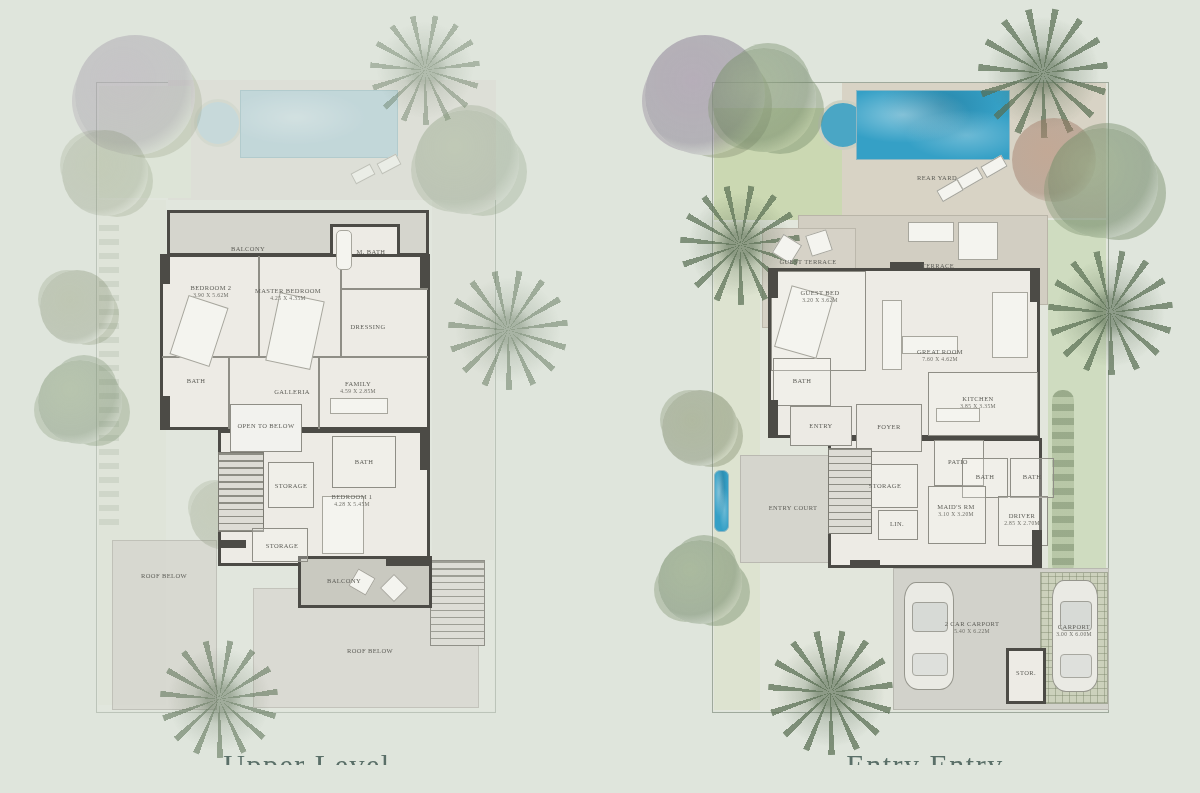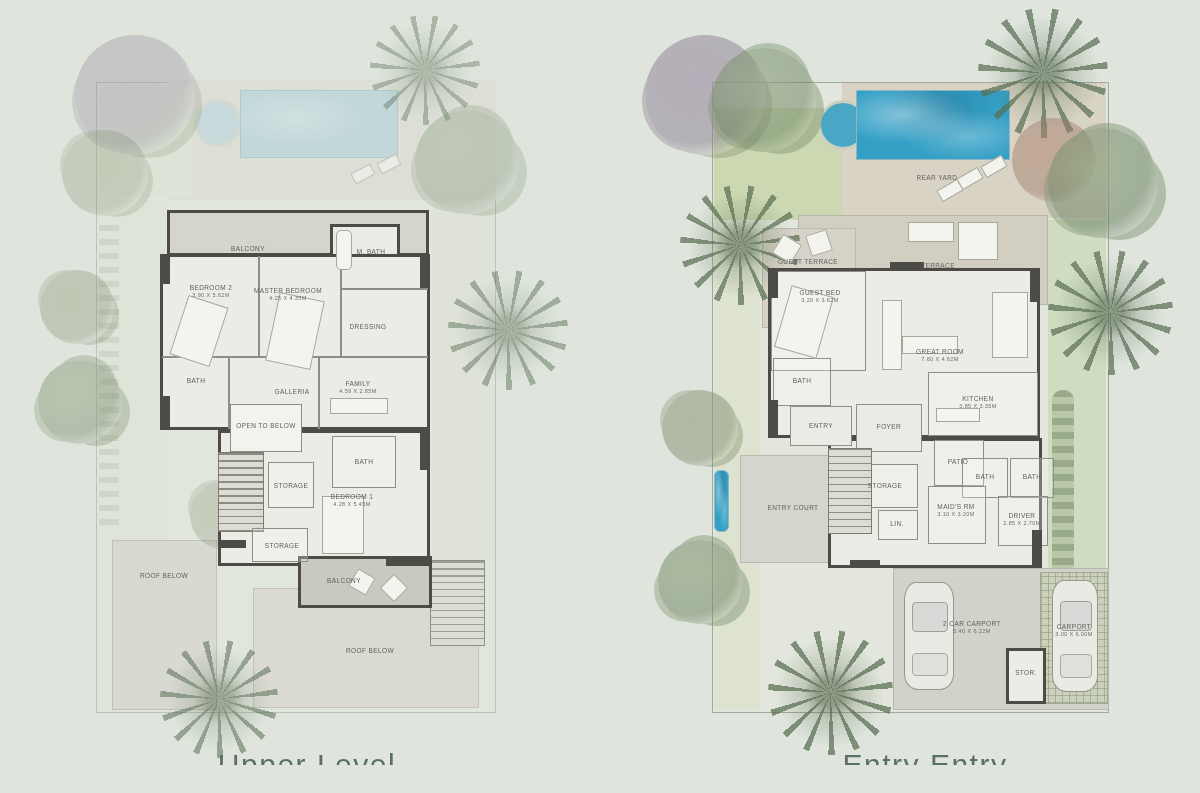--- a/index.html
+++ b/index.html
@@ -1,17 +1,17 @@
 <!DOCTYPE html>
 <html><head>
 <meta charset="utf-8">
 <style>
   html,body{margin:0;padding:0;background:#dfe5dc;}
   #stage{position:relative;width:1200px;height:765px;background:#dfe5dc;overflow:hidden;
-         font-family:Liberation Sans, sans-serif;}
+         font-family:Liberation Serif, serif;}
   .abs{position:absolute;}
   
   .slab{position:absolute;}
   .plotline{position:absolute;border:1px solid rgba(125,136,122,.65);}
   
   .block{position:absolute;background:#edebe5;border:3px solid #4c4b46;box-sizing:border-box;}
   .cell{position:absolute;border:1px solid #8f8e86;box-sizing:border-box;background:rgba(250,250,246,.25);}
   .wall{position:absolute;background:#4c4b46;}
   
   .lbl{position:absolute;transform:translate(-50%,-50%);display:flex;flex-direction:column;

